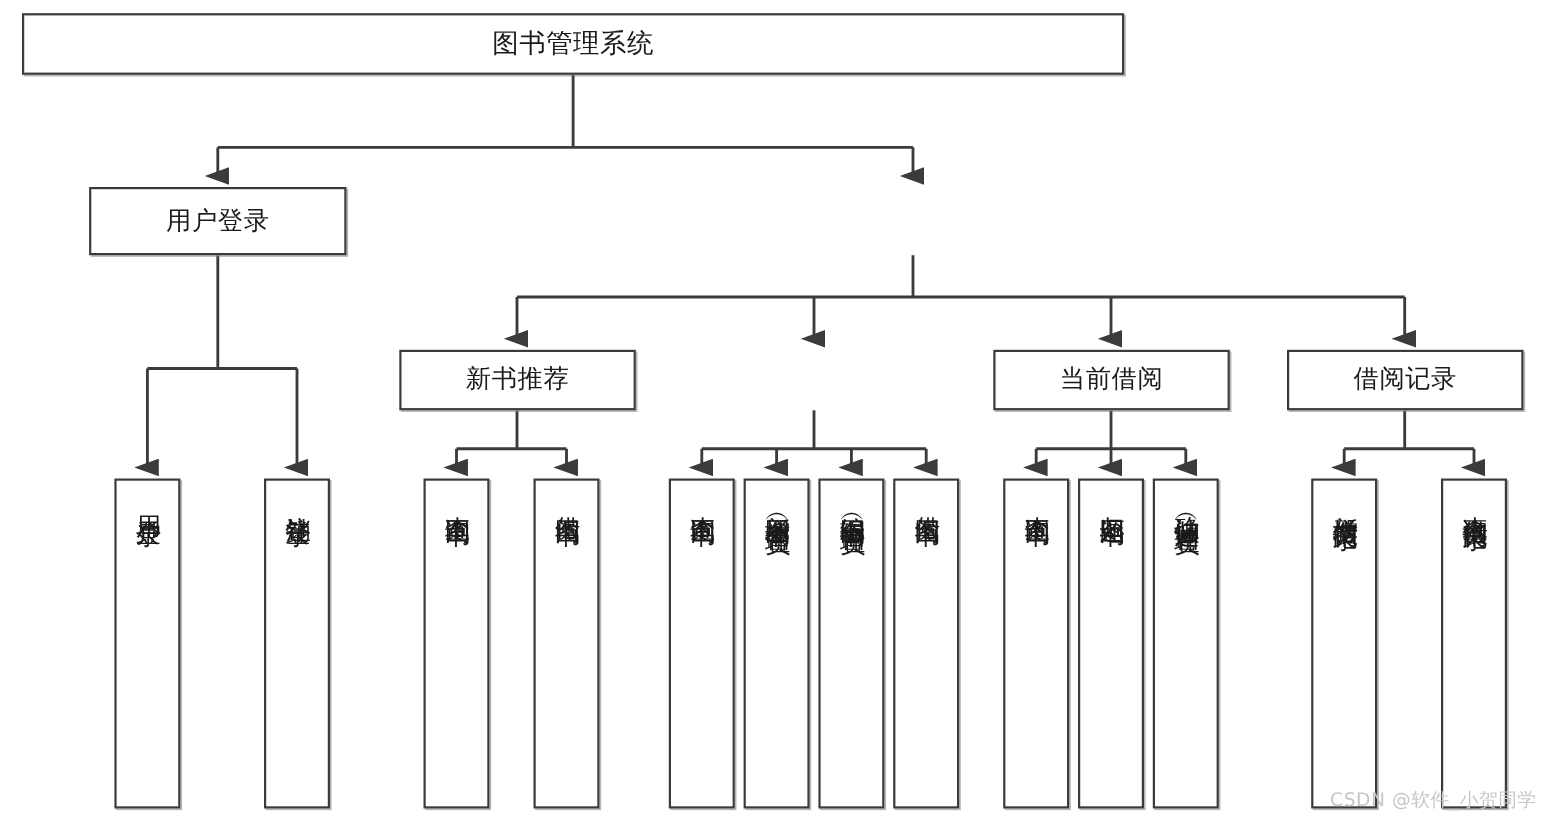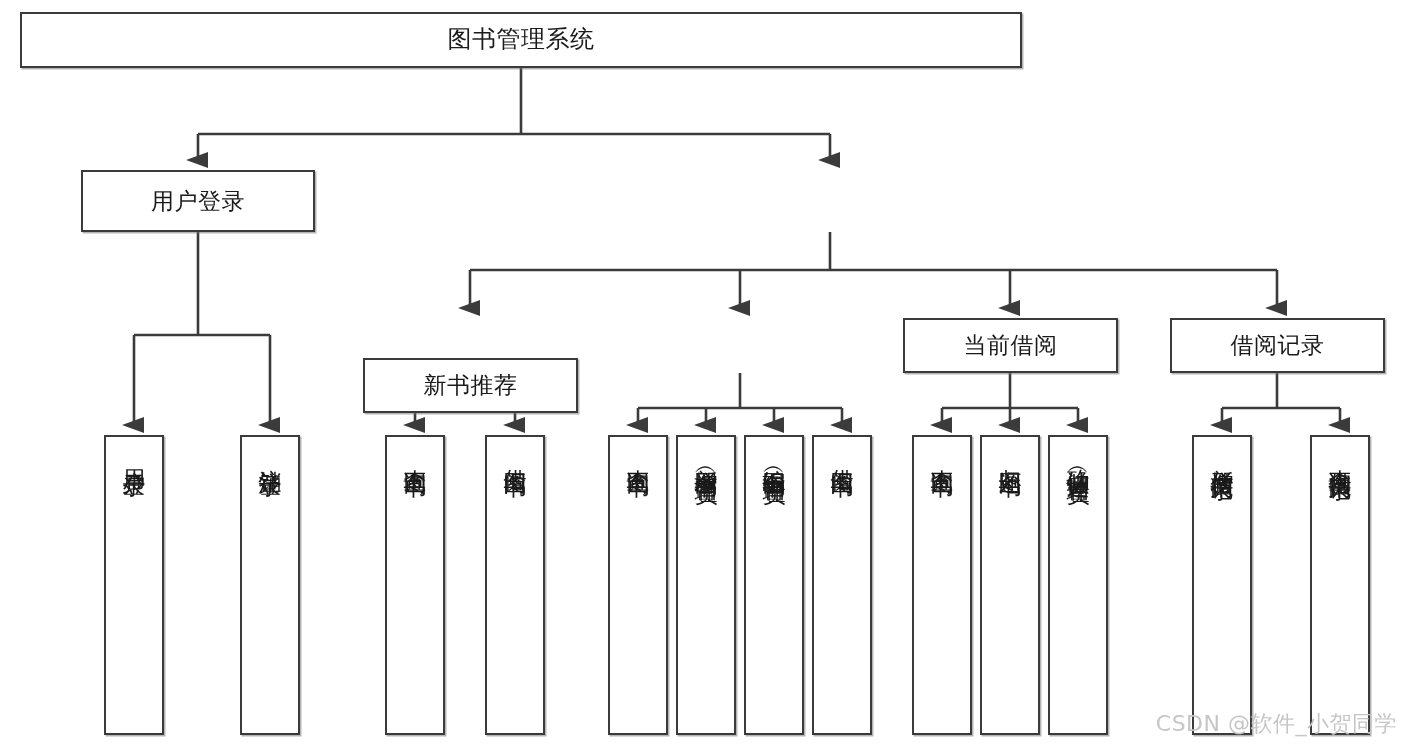--- a/index.html
+++ b/index.html
@@ -56,21 +56,21 @@
     text-orientation: upright;
     font-size: 23px;
     line-height: 1.18;
     letter-spacing: 2px;
     white-space: nowrap;
   }
   .watermark {
     position: absolute;
     right: 8px;
     bottom: 8px;
-    font-size: 22px;
+    font-size: 17px;
     color: #c6c6c6;
     letter-spacing: 0.5px;
     z-index: 3;
     white-space: nowrap;
   }
 </style>
 </head>
 <body>
 
 <div id="canvas">
@@ -126,21 +126,21 @@
   </svg>
 
   <div class="node horiz root" style="left:20px; top:12px; width:1002px; height:56px;">
     <span class="lbl">图书管理系统</span>
   </div>
 
   <div class="node horiz" style="left:81px; top:170px; width:234px; height:62px;">
     <span class="lbl">用户登录</span>
   </div>
 
-  <div class="node horiz" style="left:363px; top:318px; width:215px; height:55px;margin-top:40px;">
+  <div class="node horiz" style="left:363px; top:318px; width:215px; height:55px;">
     <span class="lbl">新书推荐</span>
   </div>
   <div class="node horiz" style="left:1170px; top:318px; width:215px; height:55px;">
     <span class="lbl">借阅记录</span>
   </div>
   <div class="node horiz" style="left:903px; top:318px; width:215px; height:55px;">
     <span class="lbl">当前借阅</span>
   </div>
 
   <div class="node vert" style="left:104px; top:435px; width:60px; height:300px;">

